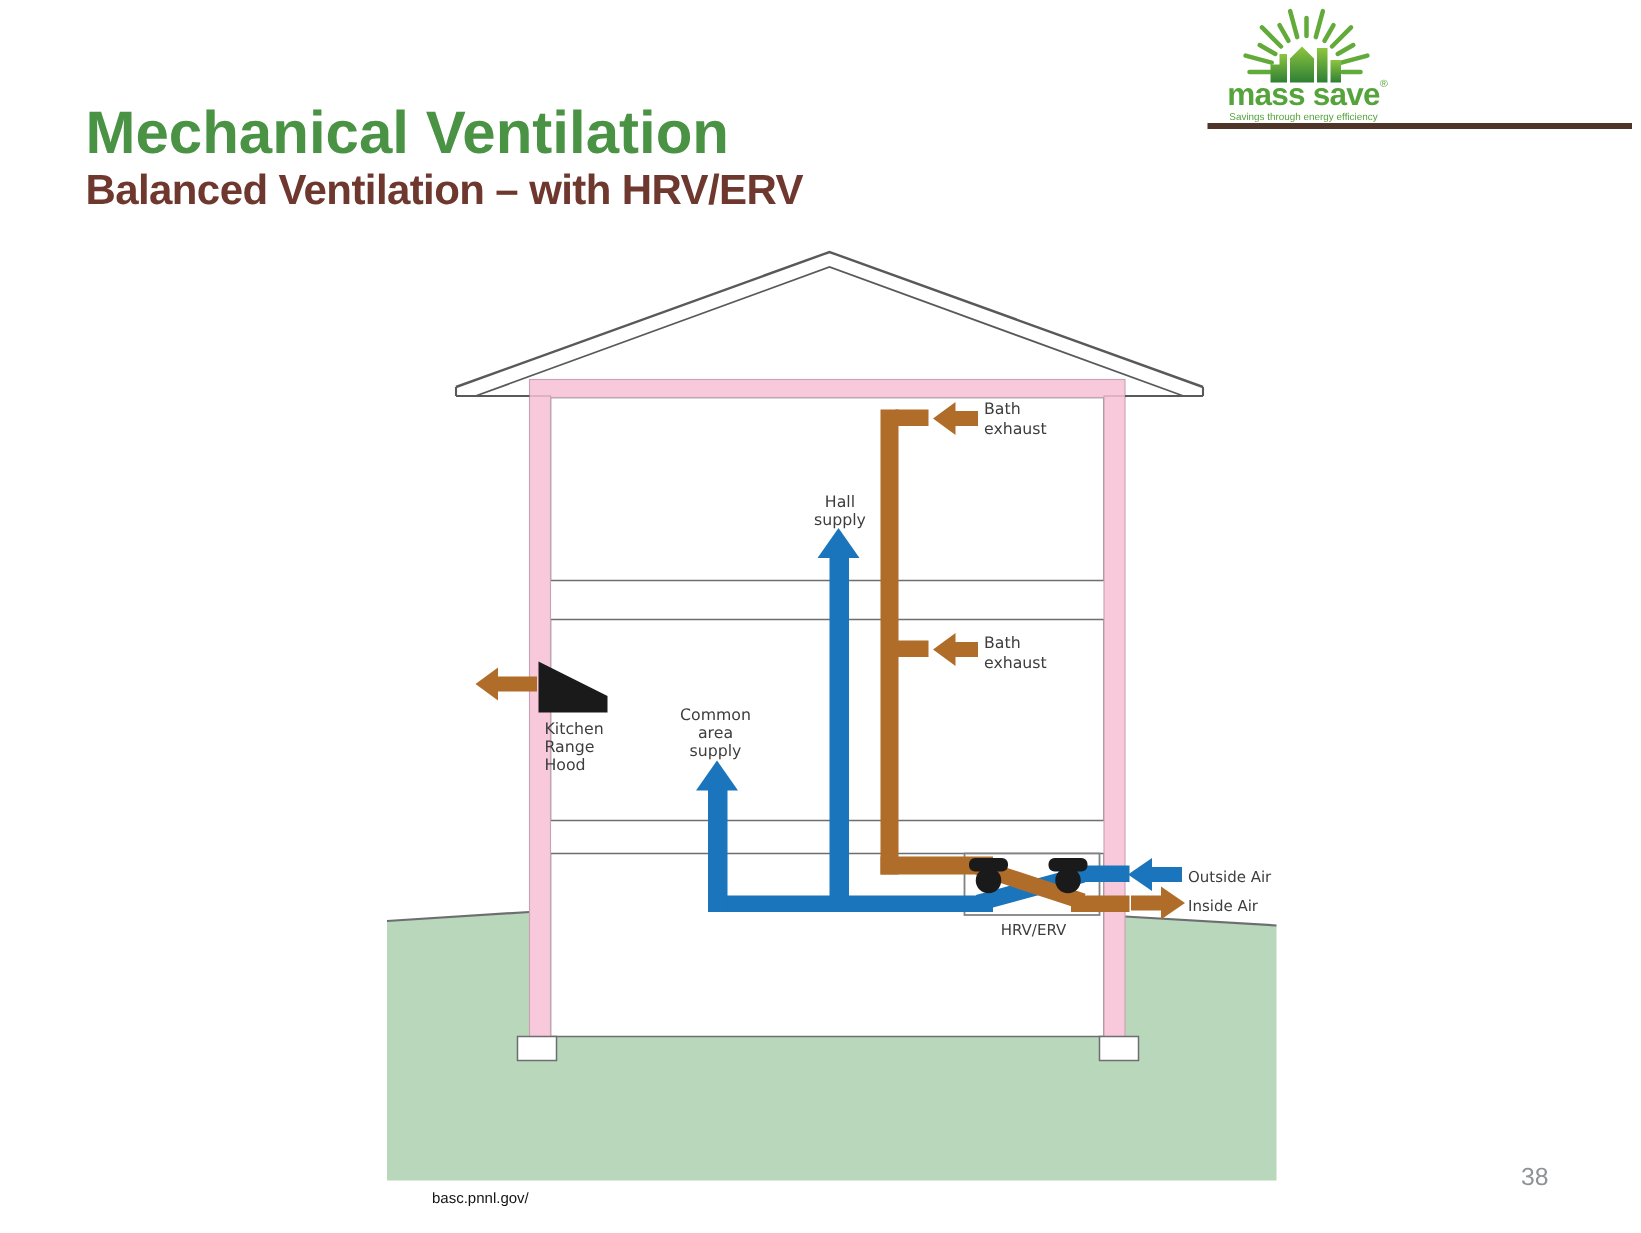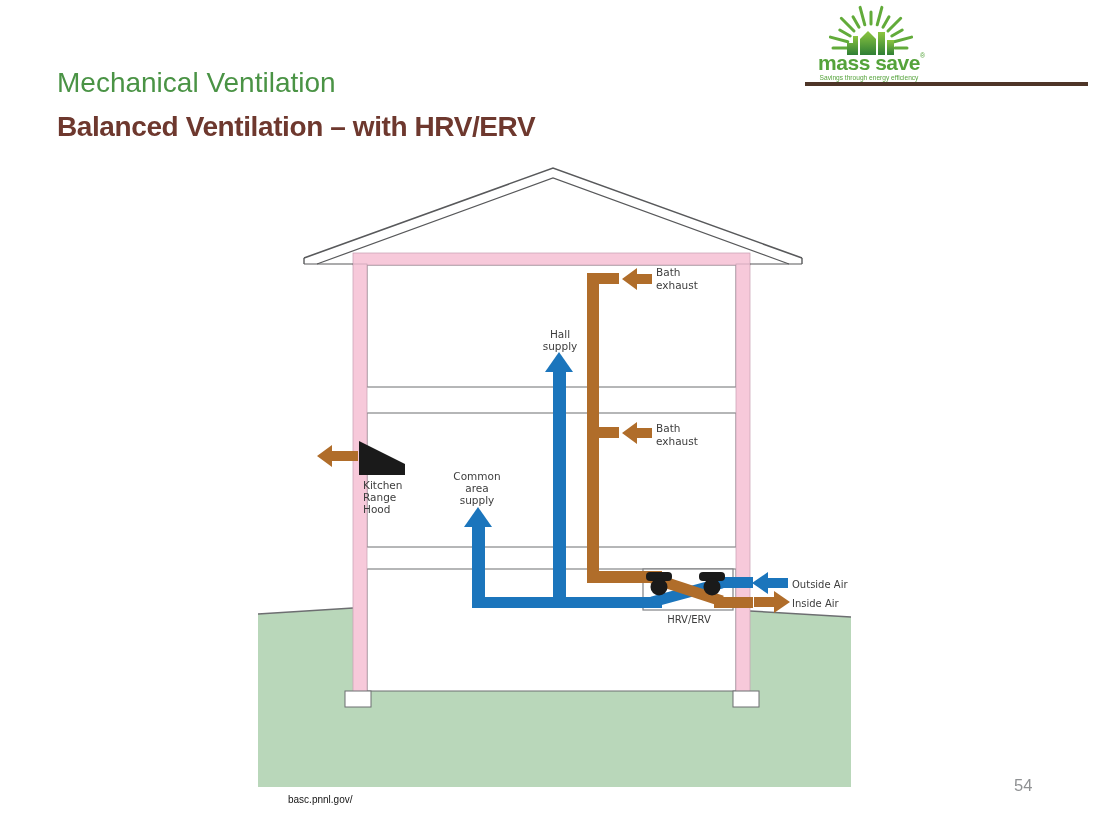--- a/index.html
+++ b/index.html
@@ -3,21 +3,21 @@
 <meta charset="utf-8">
 <style>
   html,body{margin:0;padding:0;background:#e8e8e8;}
   .slide{
     position:relative;width:1094px;height:822px;background:#ffffff;
     overflow:hidden;font-family:"Liberation Sans",sans-serif;
     margin:0 auto;
   }
   .title{
     position:absolute;left:57px;top:67px;
-    font-size:28px;font-weight:400;color:#4a9345;letter-spacing:0px;
+    font-size:40px;font-weight:700;color:#4a9345;letter-spacing:0px;
   }
   .subtitle{
     position:absolute;left:57px;top:111px;
     font-size:28px;font-weight:700;color:#6e382e;letter-spacing:-0.4px;
   }
   .logo-art{position:absolute;left:805px;top:2px;}
   .program-block{
     position:absolute;left:942px;top:15px;
     font-size:16.5px;font-weight:700;color:#43903c;line-height:18.5px;
   }
@@ -177,15 +177,15 @@
       <text class="diag-label" x="363" y="489">Kitchen</text>
       <text class="diag-label" x="363" y="501">Range</text>
       <text class="diag-label" x="363" y="513">Hood</text>
     </g>
     <text class="diag-label-sm" x="792" y="588">Outside Air</text>
     <text class="diag-label-sm" x="792" y="607">Inside Air</text>
     <text class="diag-label-sm" x="689" y="623" text-anchor="middle">HRV/ERV</text>
   </svg>
 
   <div class="source-link">basc.pnnl.gov/</div>
-  <div class="page-number">54</div>
+  <div class="page-number">38</div>
 
 </div>
 
 </body></html>

